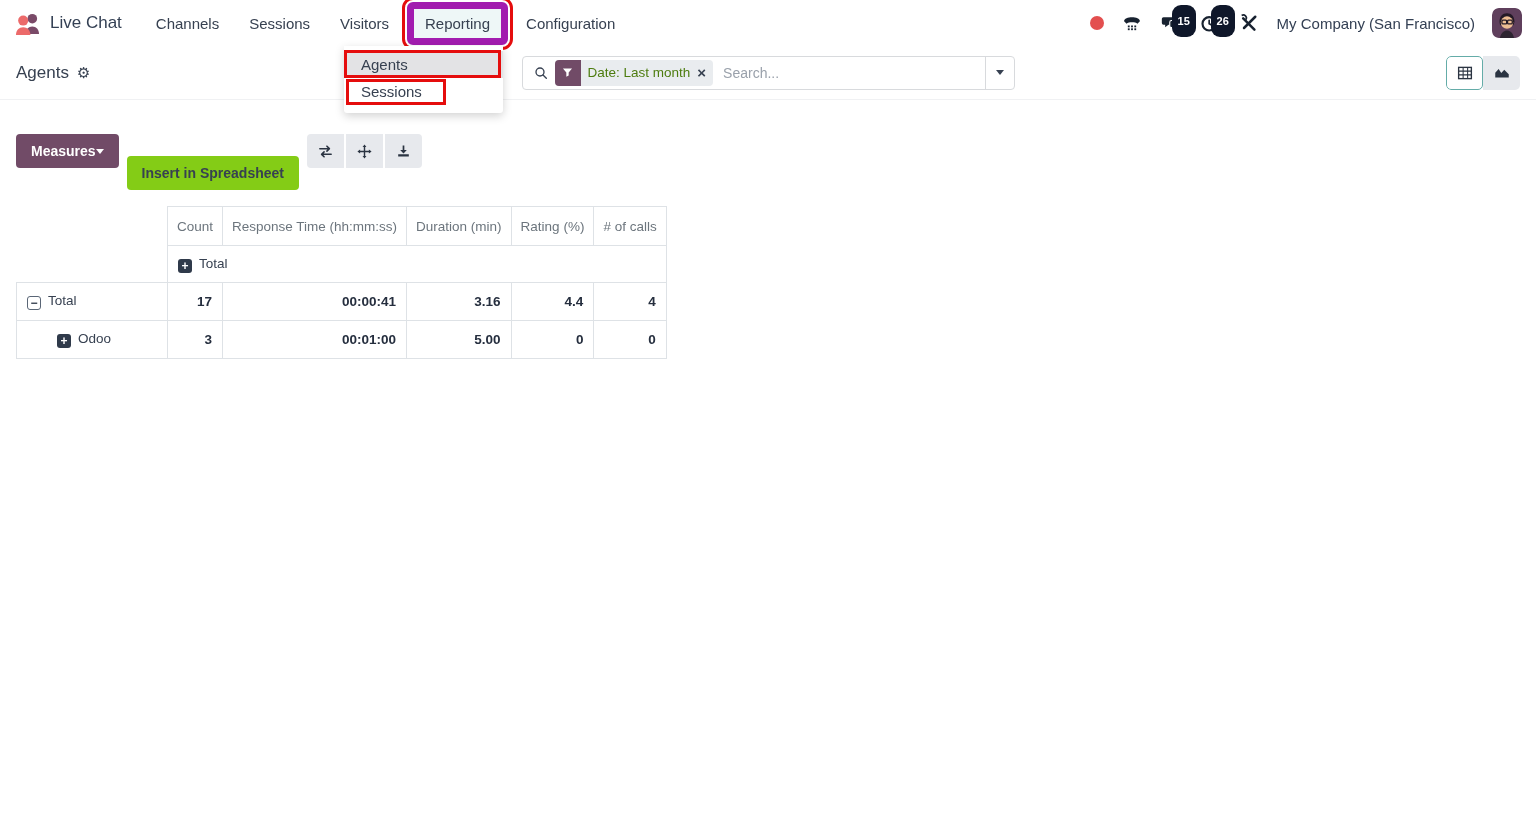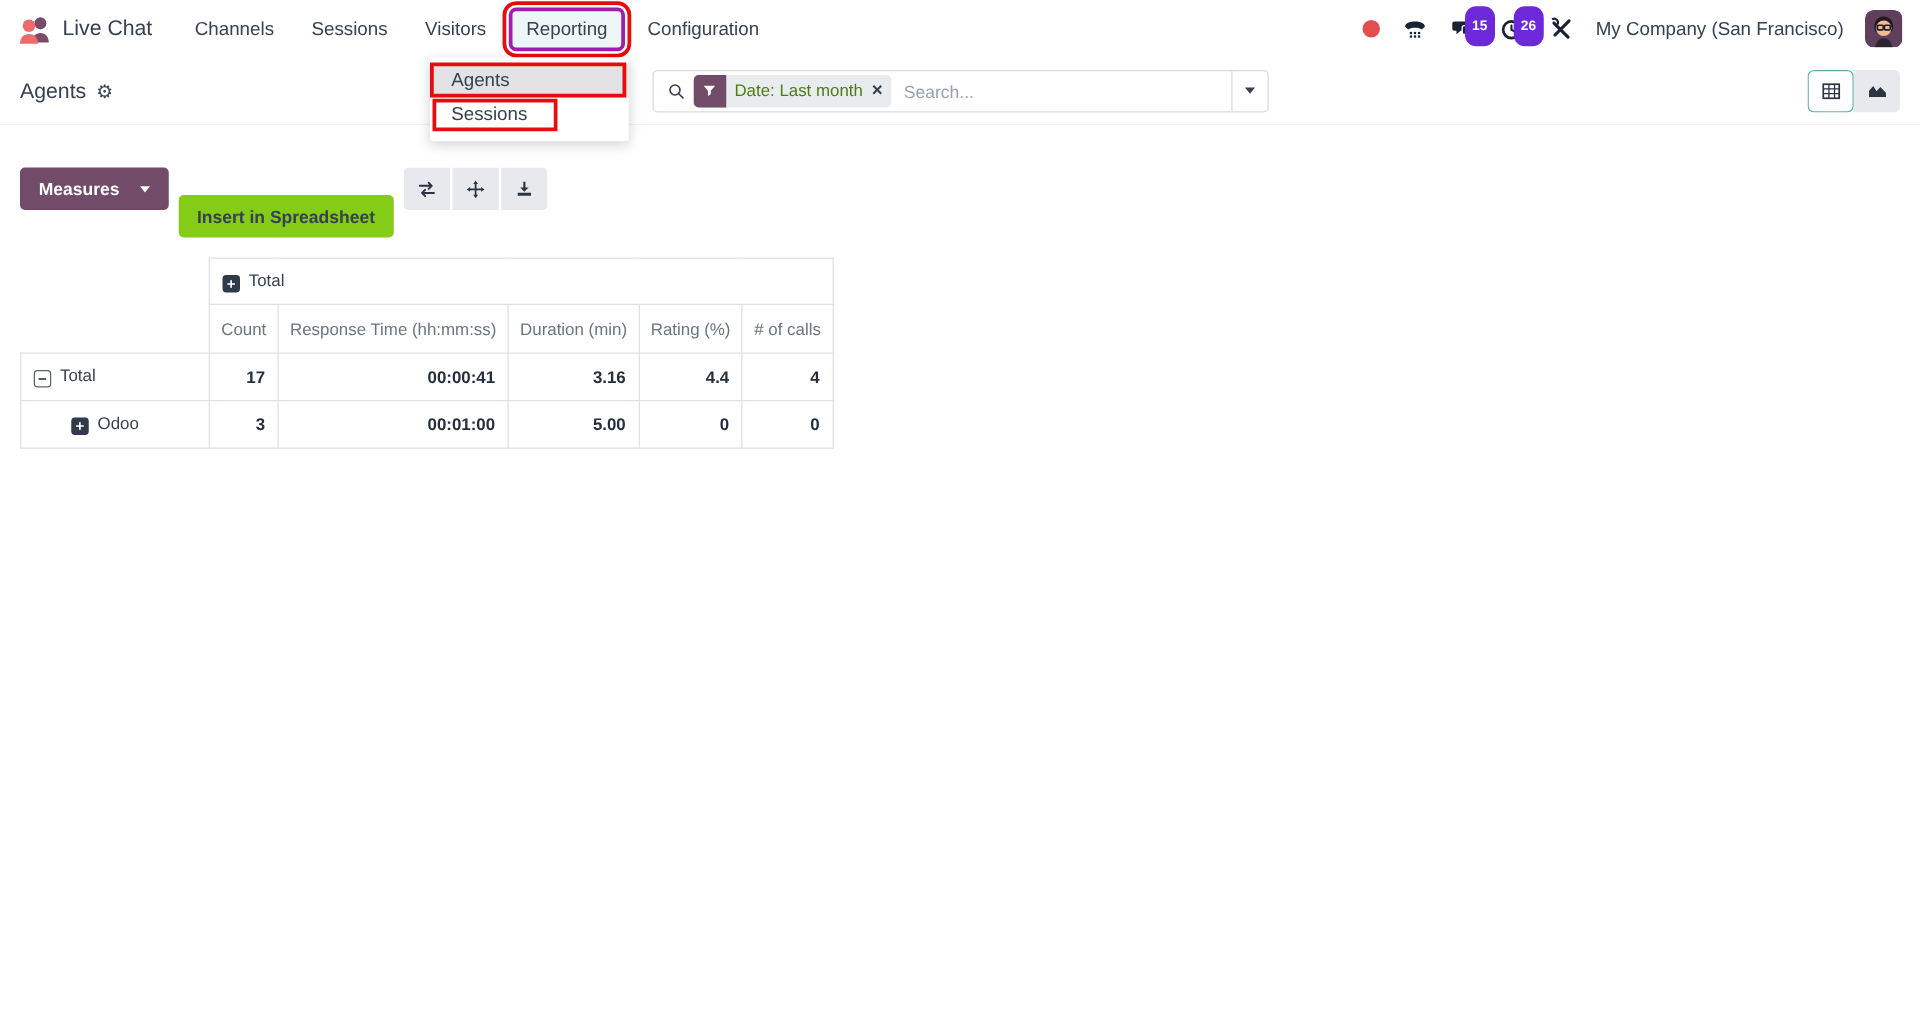--- a/index.html
+++ b/index.html
@@ -6,26 +6,26 @@
   html,body { width:1536px; height:825px; background:#fff; overflow:hidden;
     font-family:"Liberation Sans","DejaVu Sans",sans-serif; color:#374151; }
   .page { position:relative; width:1536px; height:785px; }
 
   
   .navbar { height:46px; display:flex; align-items:center; padding:0 14px; background:#fff; }
   .brand { display:flex; align-items:center; gap:9px; margin-right:22px; cursor:pointer; }
   .brand-name { font-size:17px; font-weight:500; color:#344054; }
   .nav-menus { display:flex; align-items:center; gap:6px; }
   .nav-item { padding:6px 11px; font-size:15px; color:#374151; border-radius:6px; cursor:pointer; border:1px solid transparent; }
-  .nav-item.active { background:#eef7f7; border:3px solid #a21caf; outline:3px solid #e50d0d; outline-offset:2px; }
+  .nav-item.active { background:#eef7f7; border:7px solid #a21caf; outline:3px solid #e50d0d; outline-offset:2px; }
   .systray { margin-left:auto; display:flex; align-items:center; gap:17px; }
   .tray-icon { position:relative; width:22px; height:22px; display:flex; align-items:center; justify-content:center; color:#182230; cursor:pointer; }
   .tray-icon svg { width:20px; height:20px; }
   .status-dot { width:14px; height:14px; border-radius:50%; background:#e34f4f; cursor:pointer; }
-  .badge { position:absolute; top:-7px; left:12px; min-width:24px; height:17px; padding:16px 6px; background:#6d28d9;
+  .badge { position:absolute; top:-7px; left:12px; min-width:24px; height:17px; padding:16px 6px; background:#0f172a;
     color:#fff; font-size:11px; font-weight:700; border-radius:9px; display:flex; align-items:center; justify-content:center; }
   .company { font-size:15px; color:#344054; cursor:pointer; white-space:nowrap;text-align:center; }
   .avatar { width:30px; height:30px; border-radius:7px; overflow:hidden; cursor:pointer; }
 
   
   .dropdown { position:absolute; left:344px; top:46px; width:159px; background:#fff; z-index:50;
     padding:5px 0 8px 0; box-shadow:0 3px 10px rgba(0,0,0,.18); border-radius:0 0 3px 3px; }
   .dropdown-item { height:27px; display:flex; align-items:center; padding-left:17px; font-size:15px; color:#374151; cursor:pointer; }
   .dropdown-item.hovered { background:#e3e3e5; }
   .ann-box { position:absolute; border:3px solid #e50d0d; pointer-events:none; z-index:60; }
@@ -50,21 +50,21 @@
   .search-caret-btn { width:29px; height:100%; border-left:1px solid #d8dadd; display:flex; align-items:center; justify-content:center; cursor:pointer; }
   .caret-down { width:0; height:0; border-left:4.5px solid transparent; border-right:4.5px solid transparent; border-top:5.5px solid #374151; }
   .cp-right { flex:1; display:flex; justify-content:flex-end; }
   .view-switcher { display:flex; border-radius:5px; overflow:hidden; }
   .vs-btn { width:37px; height:34px; display:flex; align-items:center; justify-content:center; background:#e7e9ed; color:#2b3442; cursor:pointer; border:1px solid transparent; }
   .vs-btn svg { width:18px; height:18px; }
   .vs-btn.active { background:#fff; border:1px solid #64aca8; border-radius:5px; }
 
   
   .toolbar { display:flex; align-items:center; padding:12px 16px 0 16px; gap:8px; }
-  .btn { height:34px; display:flex; align-items:center; gap:16px; border-radius:4px; font-size:14px; font-weight:600; cursor:pointer; padding:0 15px; }
+  .btn { height:34px; display:flex; align-items:center; gap:0; border-radius:4px; font-size:14px; font-weight:600; cursor:pointer; padding:0 15px; }
   .btn-primary { background:#714b67; color:#fff; }
   .btn-secondary { background:#84cc16; color:#374151;margin-top:44px; }
   .caret-white { width:0; height:0; border-left:4.5px solid transparent; border-right:4.5px solid transparent; border-top:5px solid #fff; }
   .icon-group { display:flex; gap:2px; border-radius:4px; overflow:hidden; }
   .icon-btn { width:37px; height:34px; background:#e7e9ed; color:#2b3442; display:flex; align-items:center; justify-content:center; cursor:pointer; }
   .icon-btn svg { width:17px; height:17px; }
 
   
   .pivot-wrap { padding:16px 0 0 16px; }
   table.pivot { border-collapse:collapse; font-size:13.5px; }
@@ -242,31 +242,31 @@
         <col style="width:151px">
           <col style="width:48px">
           <col style="width:174px">
         <col style="width:99px">
           <col style="width:73px">
           <col style="width:66px">
       </colgroup>
       <thead>
         <tr>
           <td class="no-border"></td>
-          <th class="group-hdr" colspan="5">
-            <span class="sq sq-plus">+</span><span>Total</span>
-          </th>
-        </tr>
-        <tr>
-          <td class="no-border"></td>
           <th class="measure-hdr">Count</th>
           <th class="measure-hdr">Response Time (hh:mm:ss)</th>
           <th class="measure-hdr">Duration (min)</th>
           <th class="measure-hdr">Rating (%)</th>
           <th class="measure-hdr"># of calls</th>
+        </tr>
+        <tr>
+          <td class="no-border"></td>
+          <th class="group-hdr" colspan="5">
+            <span class="sq sq-plus">+</span><span>Total</span>
+          </th>
         </tr>
       </thead>
       <tbody>
         <tr>
           <th class="row-hdr">
             <span class="sq sq-minus">−</span><span>Total</span>
           </th>
           <td class="val">17</td>
           <td class="val">00:00:41</td>
           <td class="val">3.16</td>

